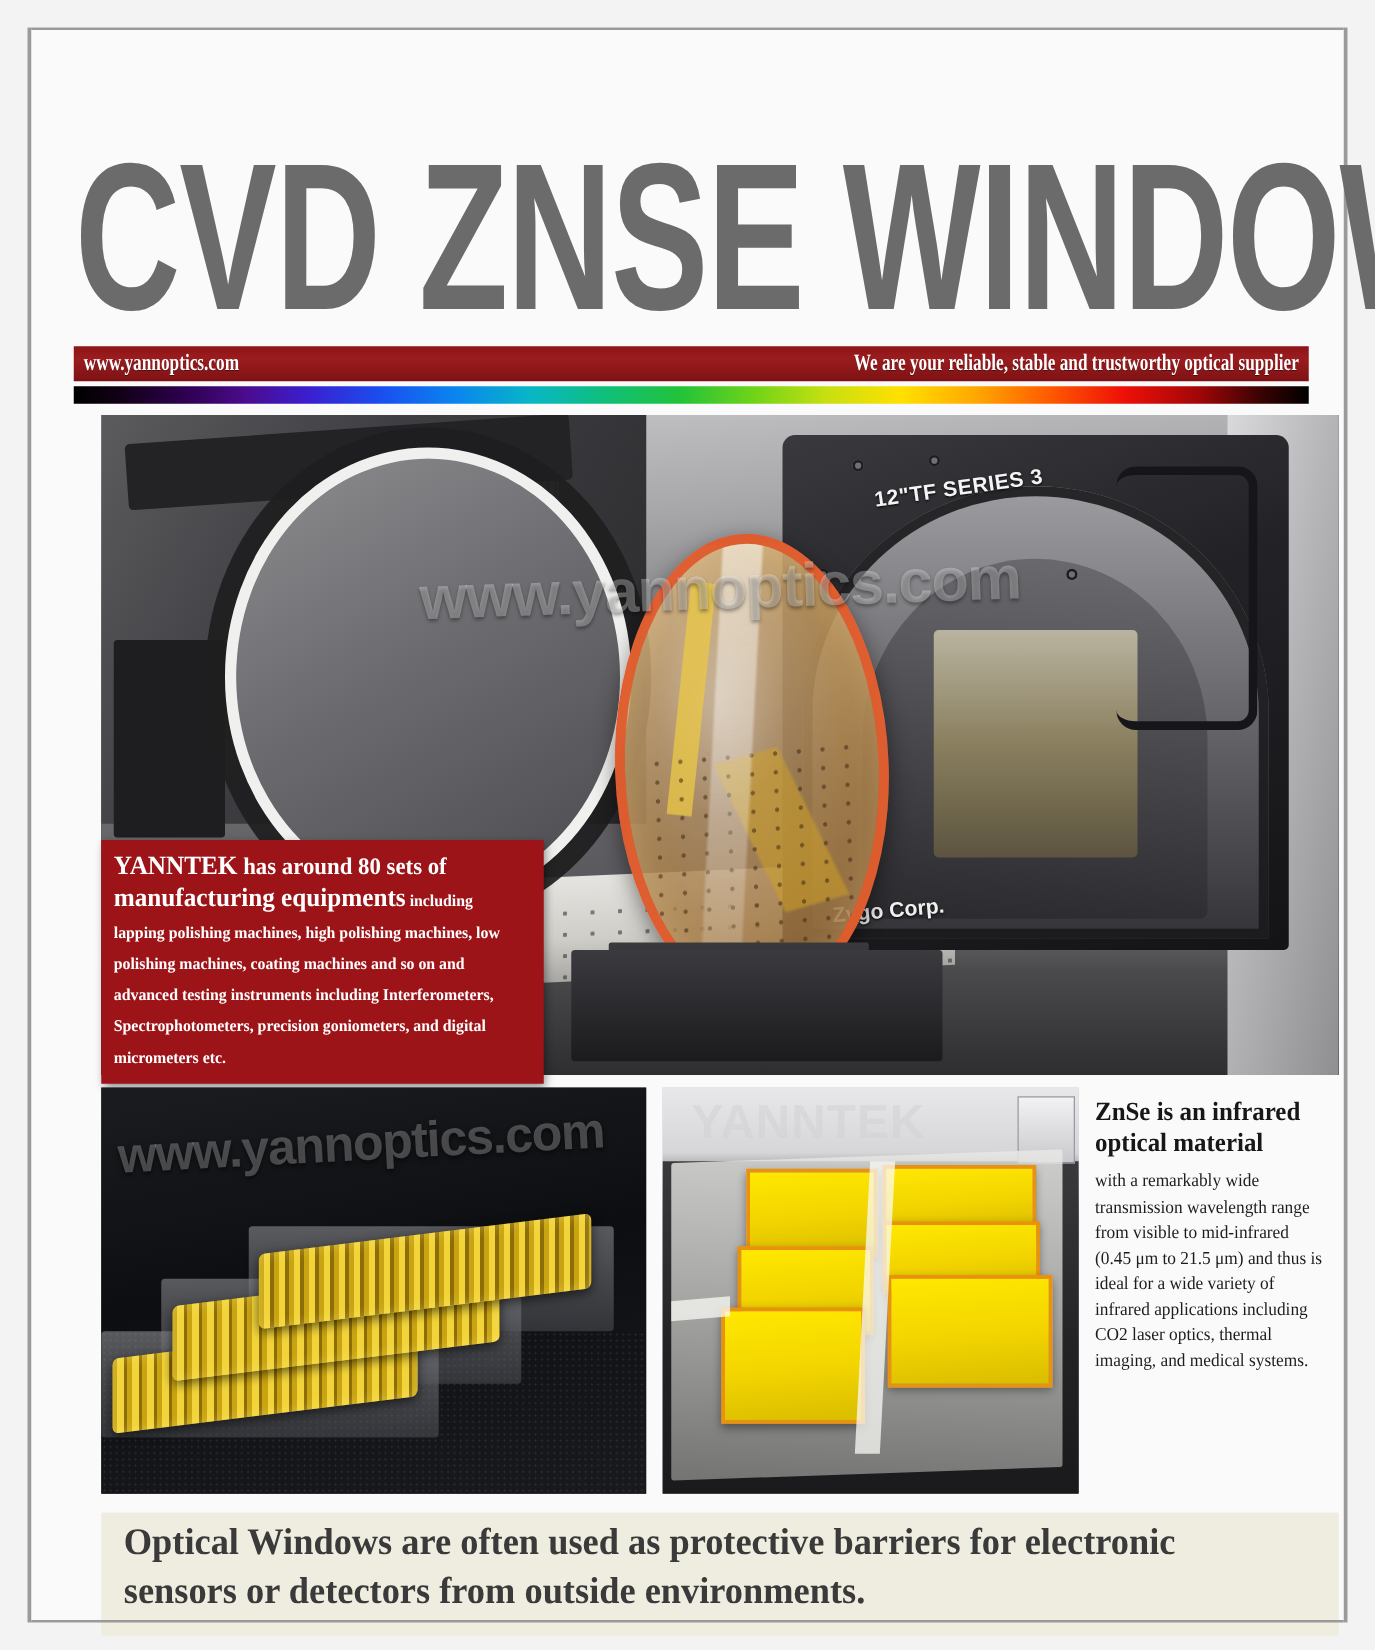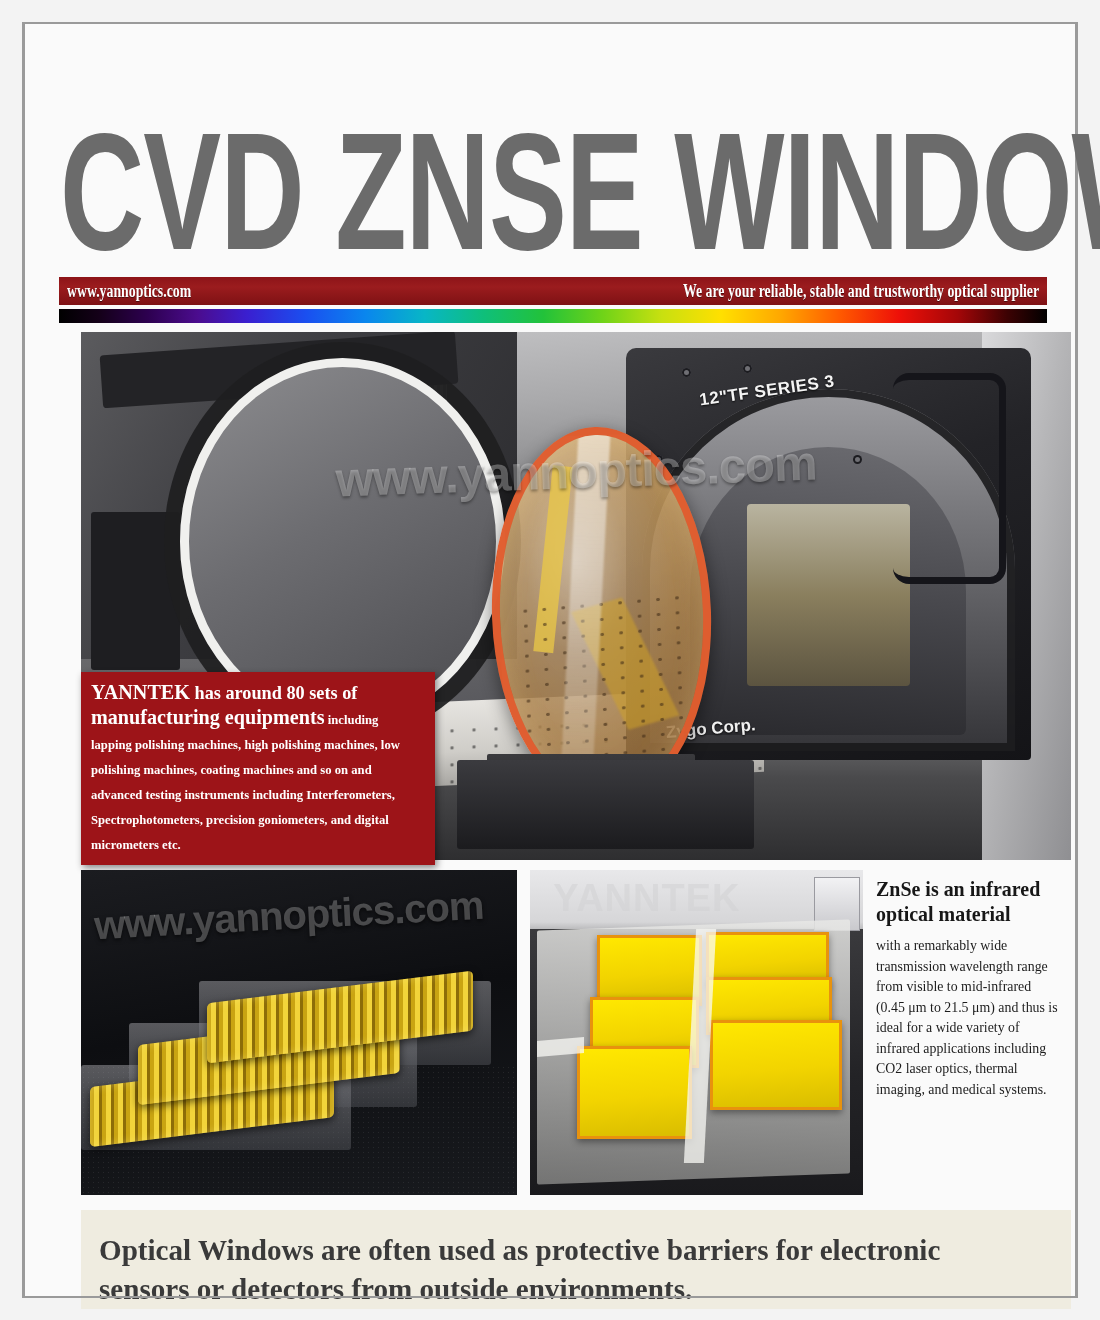--- a/index.html
+++ b/index.html
@@ -289,21 +289,21 @@
     font-family:"Liberation Serif",serif;font-size:14.6px;line-height:20.5px;
     color:#1c1c1c;
     transform:scaleX(.95);transform-origin:left top;
   }
 
   
   .footer{
     position:absolute;left:56px;top:1188px;width:990px;height:99px;
     background:#efece0;
     box-sizing:border-box;
-    padding:20px 18px 0 18px;
+    padding:4px 18px 0 18px;
   }
   .footer p{
     margin:0;
     font-family:"Liberation Serif",serif;font-weight:bold;
     font-size:30px;line-height:39px;color:#3a3a3a;
     transform:scaleX(.97);transform-origin:left top;
   }
 </style>
 </head>
 <body>

